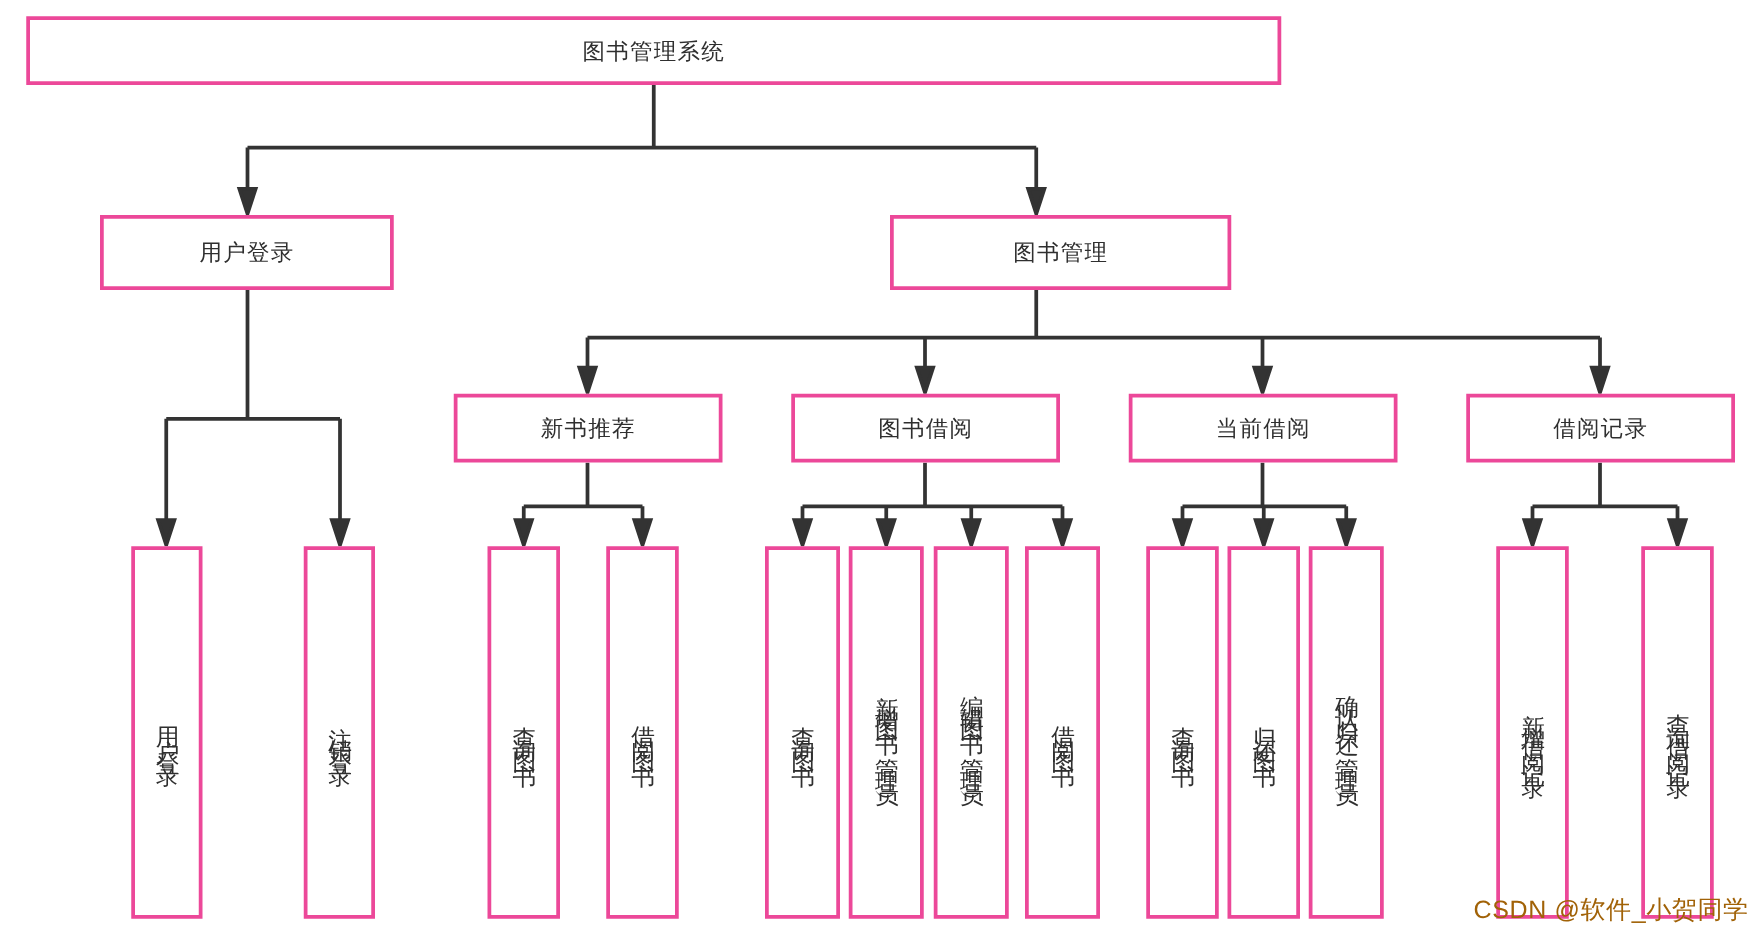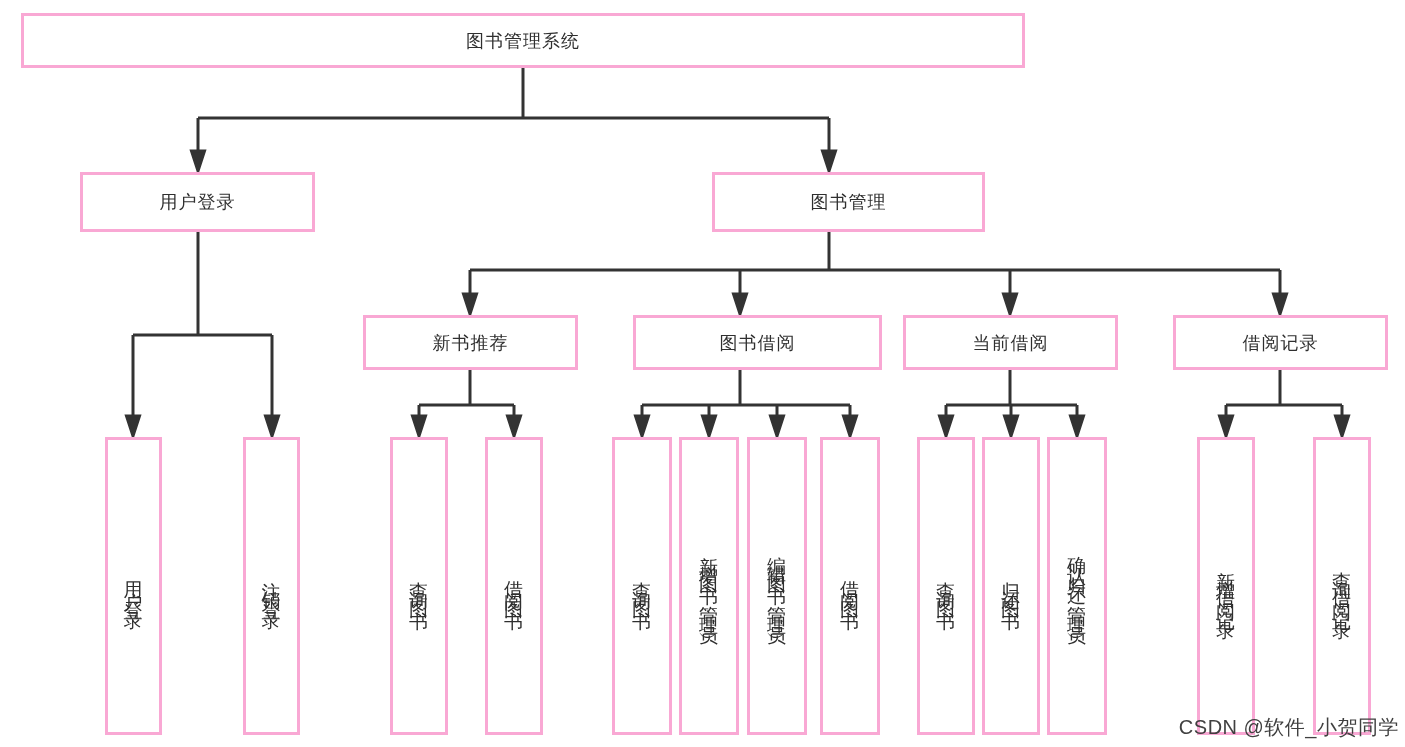--- a/index.html
+++ b/index.html
@@ -7,40 +7,40 @@
     position:relative;
     width:1405px;height:747px;
     background:#ffffff;
     font-family:"Liberation Sans",sans-serif;
     overflow:hidden;
   }
   .wires{position:absolute;left:0;top:0;width:1405px;height:747px;}
   .node{
     position:absolute;
     background:#ffffff;
-    border:3px solid #f9a8d4;
+    border:3px solid #ec4899;
     color:#2f2f2f;
     display:flex;align-items:center;justify-content:center;
     font-size:18px;
     letter-spacing:1px;
     box-sizing:border-box;
   }
   .vnode span{
     writing-mode:vertical-rl;
     text-orientation:mixed;
     font-size:19px;
     letter-spacing:10px;
     line-height:1;
     color:#2f2f2f;
   }
   .watermark{
     position:absolute;
     right:6px;bottom:6px;
     font-size:20px;
-    color:#404040;
+    color:#a16207;
     letter-spacing:0.5px;
   }
 </style>
 </head>
 <body>
 
 <div class="canvas">
 
   <svg class="wires" viewBox="0 0 1405 747" xmlns="http://www.w3.org/2000/svg" stroke="#333333" stroke-width="3" fill="#333333">
 
@@ -125,21 +125,21 @@
   <div class="node" style="left:80px;top:172px;width:235px;height:60px;">
     <span>用户登录</span>
   </div>
   <div class="node" style="left:712px;top:172px;width:273px;height:60px;">
     <span>图书管理</span>
   </div>
 
   <div class="node" style="left:363px;top:315px;width:215px;height:55px;">
     <span>新书推荐</span>
   </div>
-  <div class="node" style="left:633px;top:315px;width:249px;height:55px;text-align:right;">
+  <div class="node" style="left:633px;top:315px;width:215px;height:55px;text-align:right;">
     <span>图书借阅</span>
   </div>
   <div class="node" style="left:1173px;top:315px;width:215px;height:55px;">
     <span>借阅记录</span>
   </div>
   <div class="node" style="left:903px;top:315px;width:215px;height:55px;">
     <span>当前借阅</span>
   </div>
 
   <div class="node vnode" style="left:105px;top:437px;width:57px;height:298px;">

